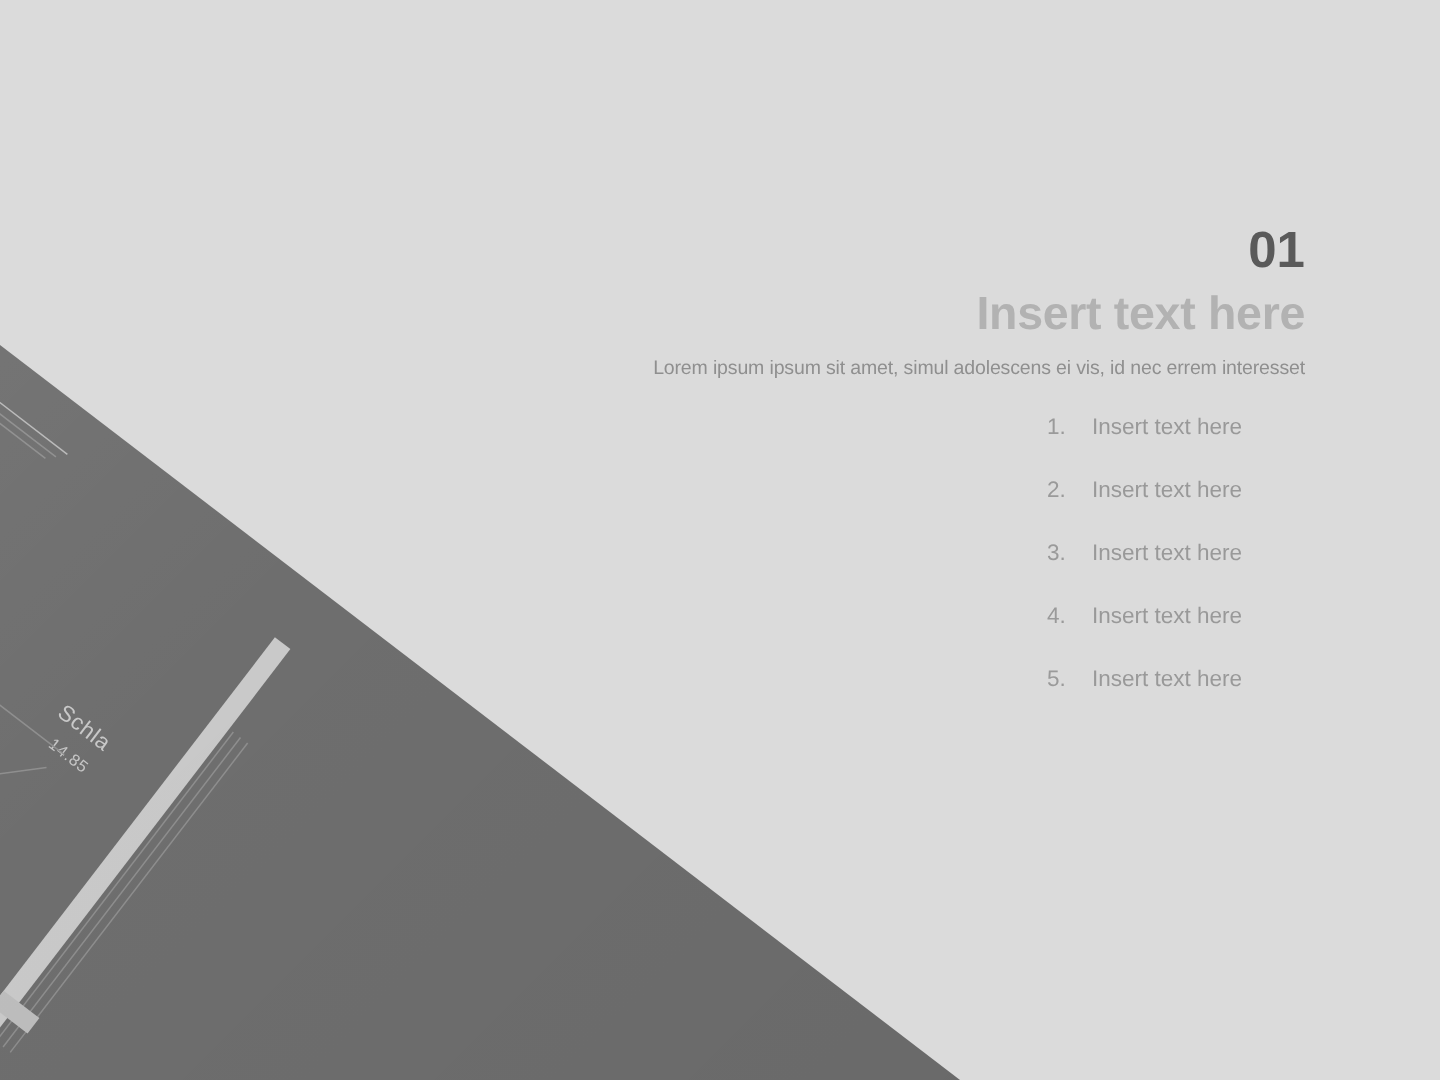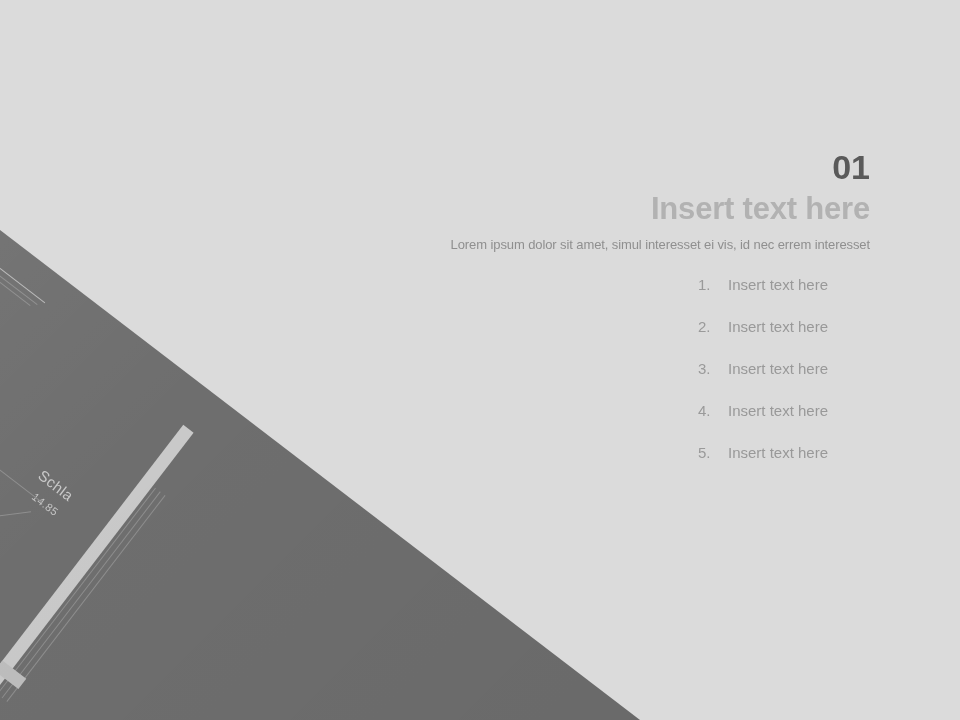--- a/index.html
+++ b/index.html
@@ -170,21 +170,21 @@
 
     <div class="photo-tone"></div>
   </div>
 
   <div id="text-block">
 
     <div id="num-01">01</div>
 
     <div id="title-main">Insert text here</div>
 
-    <div id="subtitle">Lorem ipsum dolor sit amet, simul interesset ei vis, id nec errem interesset</div>
+    <div id="subtitle">Lorem ipsum ipsum sit amet, simul adolescens ei vis, id nec errem interesset</div>
 
     <ol id="bullet-list">
       <li>
         <span class="li-num">1.</span>
         <span class="li-txt">Insert text here</span>
       </li>
       <li>
         <span class="li-num">2.</span>
         <span class="li-txt">Insert text here</span>
       </li>

